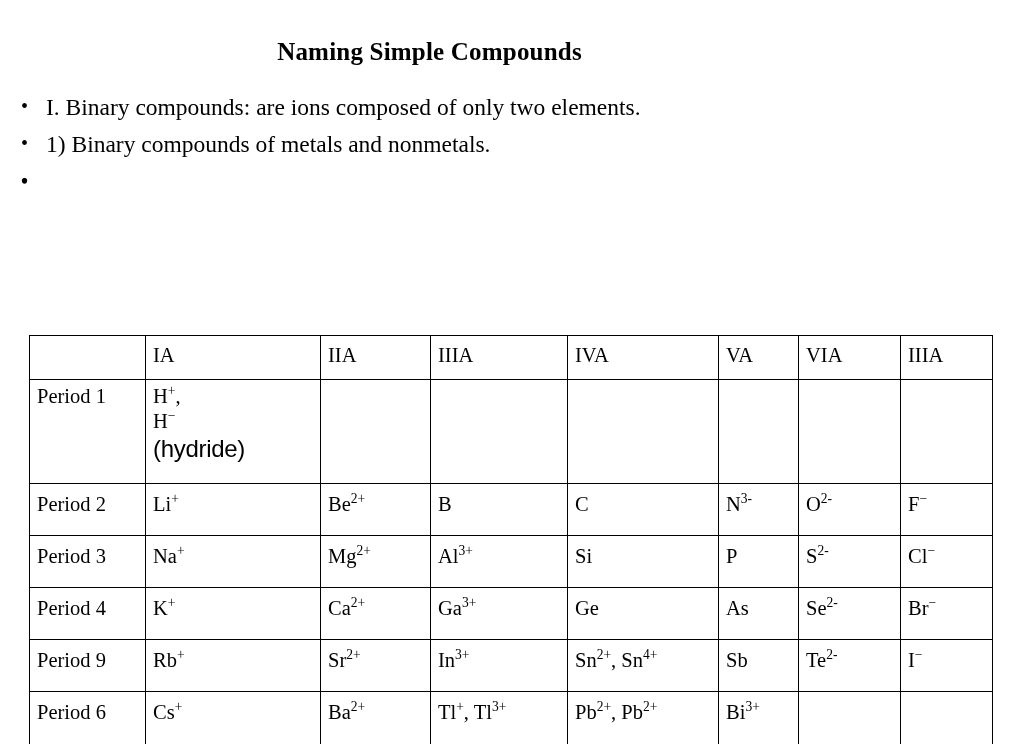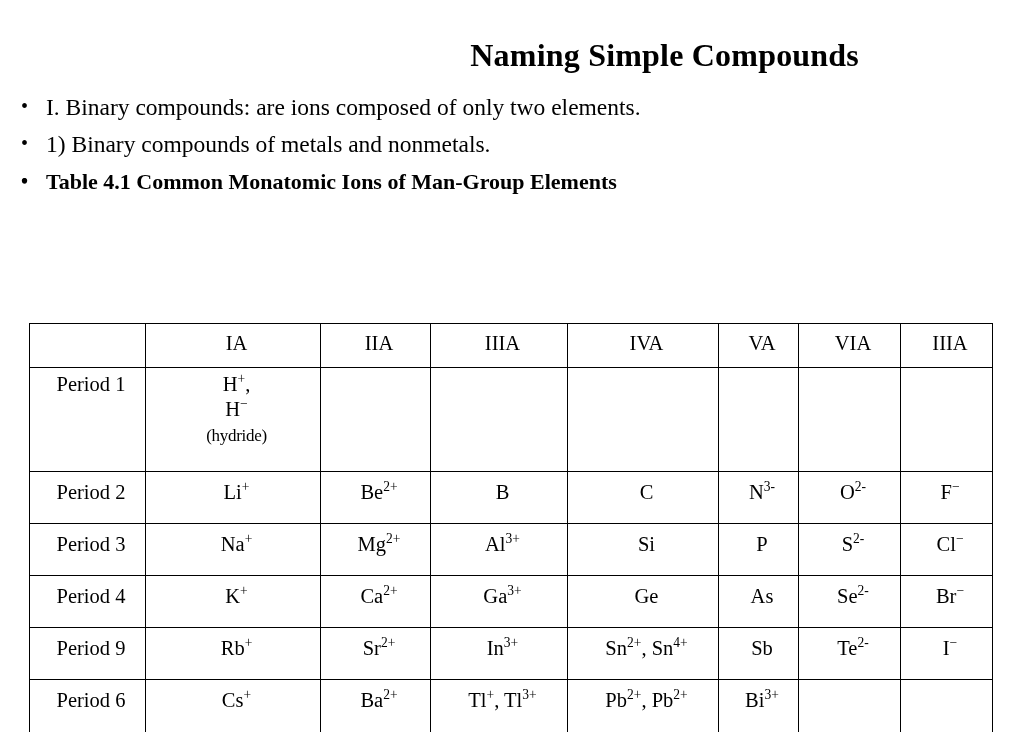--- a/index.html
+++ b/index.html
@@ -20,22 +20,22 @@
     height: 744px;
     box-sizing: border-box;
   }
 
   
   .slide-title {
     position: absolute;
     top: 38px;
     left: 0;
     width: 859px;
-    text-align: right;
-    font-size: 32px;
+    text-align: center;
+    font-size: 25px;
     font-weight: bold;
     letter-spacing: 0.2px;
     line-height: 1.1;
   }
 
   
   .bullets {
     position: absolute;
     top: 92px;
     left: 8px;
@@ -64,23 +64,22 @@
     margin-bottom: 2px;
   }
   .b {
     font-weight: normal;
   }
 
   
   .ion-table-wrap {
     position: absolute;
     left: 29px;
-    top: 323px;
+    top: 335px;
     width: 963px;
-    text-align: center;
   }
   table.ion-table {
     border-collapse: collapse;
     table-layout: fixed;
     width: 963px;
     font-size: 20.5px;
   }
   table.ion-table col.c0 { width: 116px; }
   table.ion-table col.c1 { width: 175px; }
   table.ion-table col.c2 { width: 110px; }
@@ -108,22 +107,22 @@
   table.ion-table tr.body td {
     height: 52px;
     padding-top: 8px;
   }
   table.ion-table tr.last td {
     border-bottom: none;
     margin-top: 17px;
   }
   .cell-line { display: block; white-space: nowrap; }
   .mono {
-    font-family: Liberation Serif, serif;
-    font-size: 17px;
+    font-family: Liberation Sans, sans-serif;
+    font-size: 24px;
     letter-spacing: -0.3px;
     margin-top: 15px;
   }
   sup {
     font-size: 0.66em;
     vertical-align: super;
     line-height: 0;
   }
 </style>
 </head>
@@ -144,21 +143,20 @@
       <span class="dot">•</span>
       <span class="b">1</span><span>) Binary compounds of metals and nonmetals.</span>
     </div>
 
     <div class="bullet tight">
       <span class="dot">•</span>
     </div>
 
     <div class="bullet bullet-4">
       <span class="dot">•</span>
-      <span>Table 4.1 Common Monatomic Ions of Man-Group Elements</span>
     </div>
 
   </div>
 
   <div class="ion-table-wrap">
     <table class="ion-table">
       <colgroup>
         <col class="c0">
           <col class="c1">
           <col class="c2">

